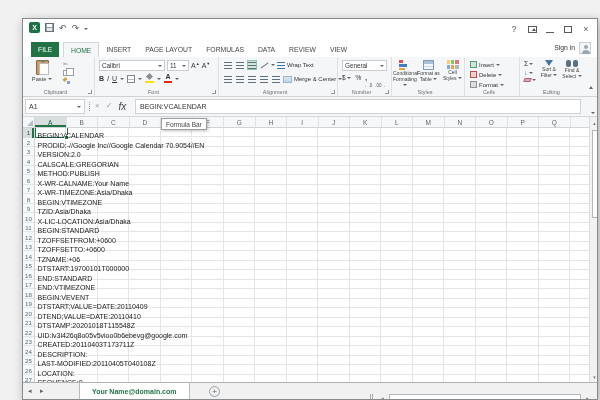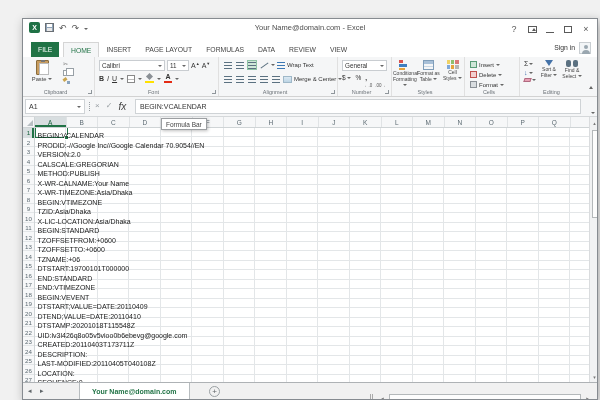--- a/index.html
+++ b/index.html
@@ -177,21 +177,20 @@
   <div class="window">
 
     <div class="titlebar">
       <div class="qat">
         <div class="appicon">X</div>
         <div class="saveicon"></div>
         <span class="tbglyph">↶</span>
         <span class="tbglyph">↷</span>
         <span class="caret"></span>
       </div>
-      <div class="title">Your Name@domain.com - Excel</div>
       <div class="wincontrols">
         <div class="wc">?</div>
         <div class="wc">
             <span class="ico-ribbonopt"></span>
           </div>
         <div class="wc">
             <span class="ico-min"></span>
           </div>
         <div class="wc">
             <span class="ico-restore"></span>

